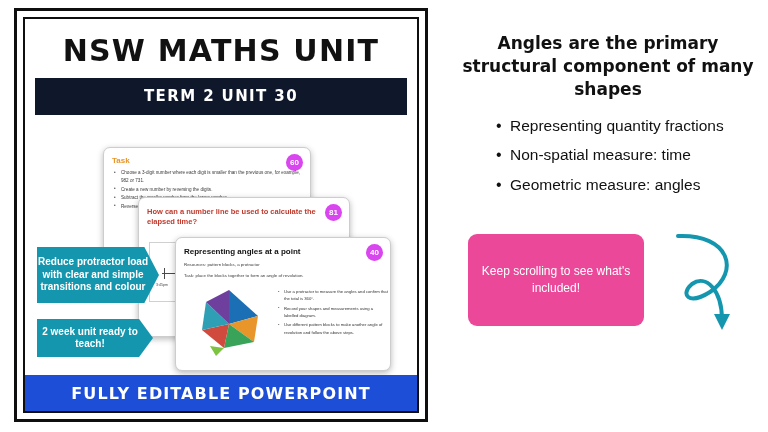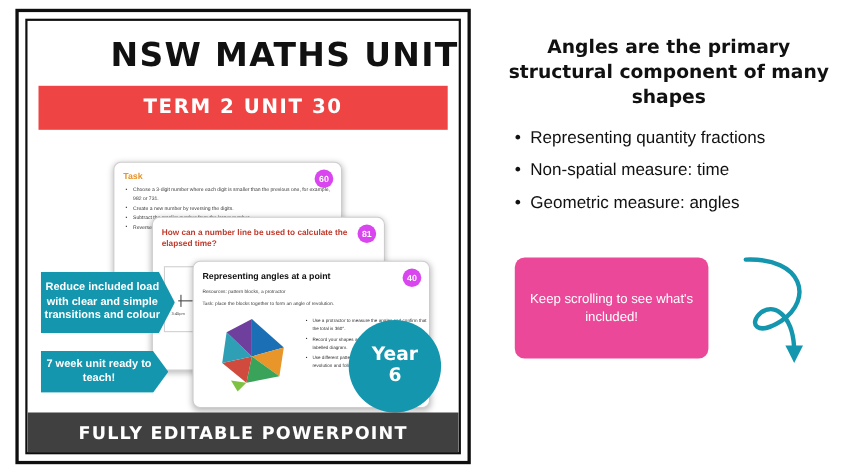--- a/index.html
+++ b/index.html
@@ -37,33 +37,33 @@
   .promo-inner {
     position: absolute;
     inset: 6px;
     border: 2px solid #0f0f0f;
     box-sizing: border-box;
     background: #ffffff;
     overflow: hidden;
   }
   .promo-title {
     margin: 14px 0 0 0;
-    text-align: right;
+    text-align: center;
     font-size: 30px;
     font-weight: bold;
     letter-spacing: 1.2px;
     color: #111111;
     font-family: "DejaVu Sans", sans-serif;
   }
   .promo-subbar {
     margin: 10px 10px 0 10px;
-    background: #ef4444;
-    color: #ffffff;
-    text-align: center;
-    font-size: 18px;
+    background: #0f172a;
+    color: #ffffff;
+    text-align: center;
+    font-size: 15px;
     font-weight: bold;
     letter-spacing: 1.4px;
     padding: 9px 0 10px 0;
     font-family: "DejaVu Sans", sans-serif;
   }
 
   
   .slides {
     position: absolute;
     left: 0;
@@ -258,21 +258,21 @@
   }
   .year-circle .y-word { font-size: 17px; font-weight: bold; line-height: 1; }
   .year-circle .y-num  { font-size: 17px; font-weight: bold; line-height: 1.2; }
 
   .bottom-bar {
     position: absolute;
     left: 0;
     right: 0;
     bottom: 0;
     height: 36px;
-    background: #404040;
+    background: #1d4ed8;
     color: #ffffff;
     display: flex;
     align-items: center;
     justify-content: center;
     font-size: 16px;
     font-weight: bold;
     letter-spacing: 1.1px;
     font-family: "DejaVu Sans", sans-serif;
   }
 
@@ -297,20 +297,21 @@
     margin: 14px 0 0 18px;
     padding: 0 0 0 18px;
     list-style: none;
     color: #111111;
     font-size: 15.5px;
     line-height: 1.45;
   }
   .right-list li {
     position: relative;
     margin-bottom: 7px;
+    margin-left: 28px;
   }
   .right-list li:before {
     content: "\2022";
     position: absolute;
     left: -14px;
     top: -1px;
     font-size: 16px;
   }
 
   .scroll-box {
@@ -397,27 +398,23 @@
           </svg>
 
           <ul class="shape-bullets">
             <li>Use a protractor to measure the angles and confirm that the total is 360°.</li>
             <li>Record your shapes and measurements using a labelled diagram.</li>
             <li>Use different pattern blocks to make another angle of revolution and follow the above steps.</li>
           </ul>
         </div>
       </div>
 
-      <div class="banner banner-1">Reduce included load with clear and simple transitions and colour</div>
-      <div class="banner banner-2">7 week unit ready to teach!</div>
-
-      <div class="year-circle">
-        <div class="y-word">Year</div>
-        <div class="y-num">6</div>
-      </div>
+      <div class="banner banner-1">Reduce protractor load with clear and simple transitions and colour</div>
+      <div class="banner banner-2">2 week unit ready to teach!</div>
+
 
       <div class="bottom-bar">FULLY EDITABLE POWERPOINT</div>
     </div>
   </div>
 
   <div class="right">
     <div class="right-heading">Angles are the primary structural component of many shapes</div>
 
     <ul class="right-list">
       <li>Representing quantity fractions</li>

